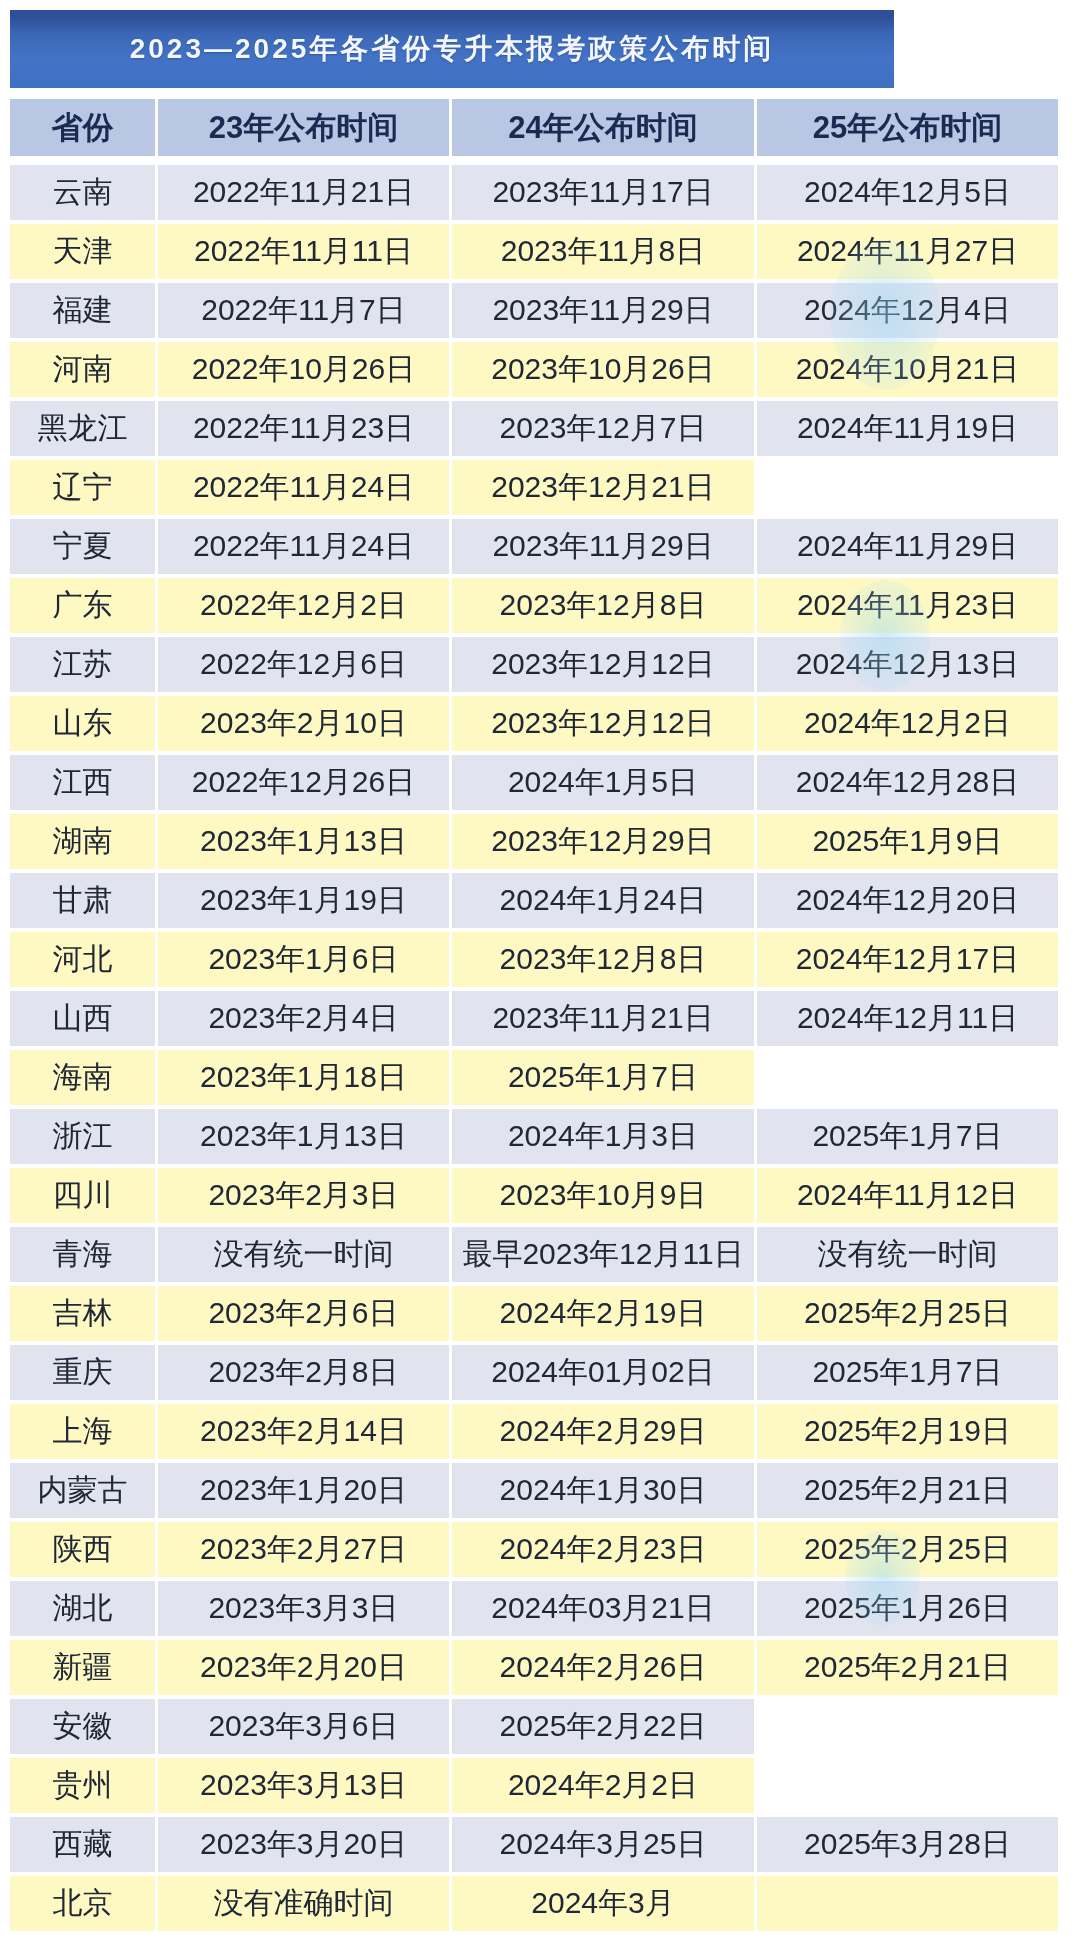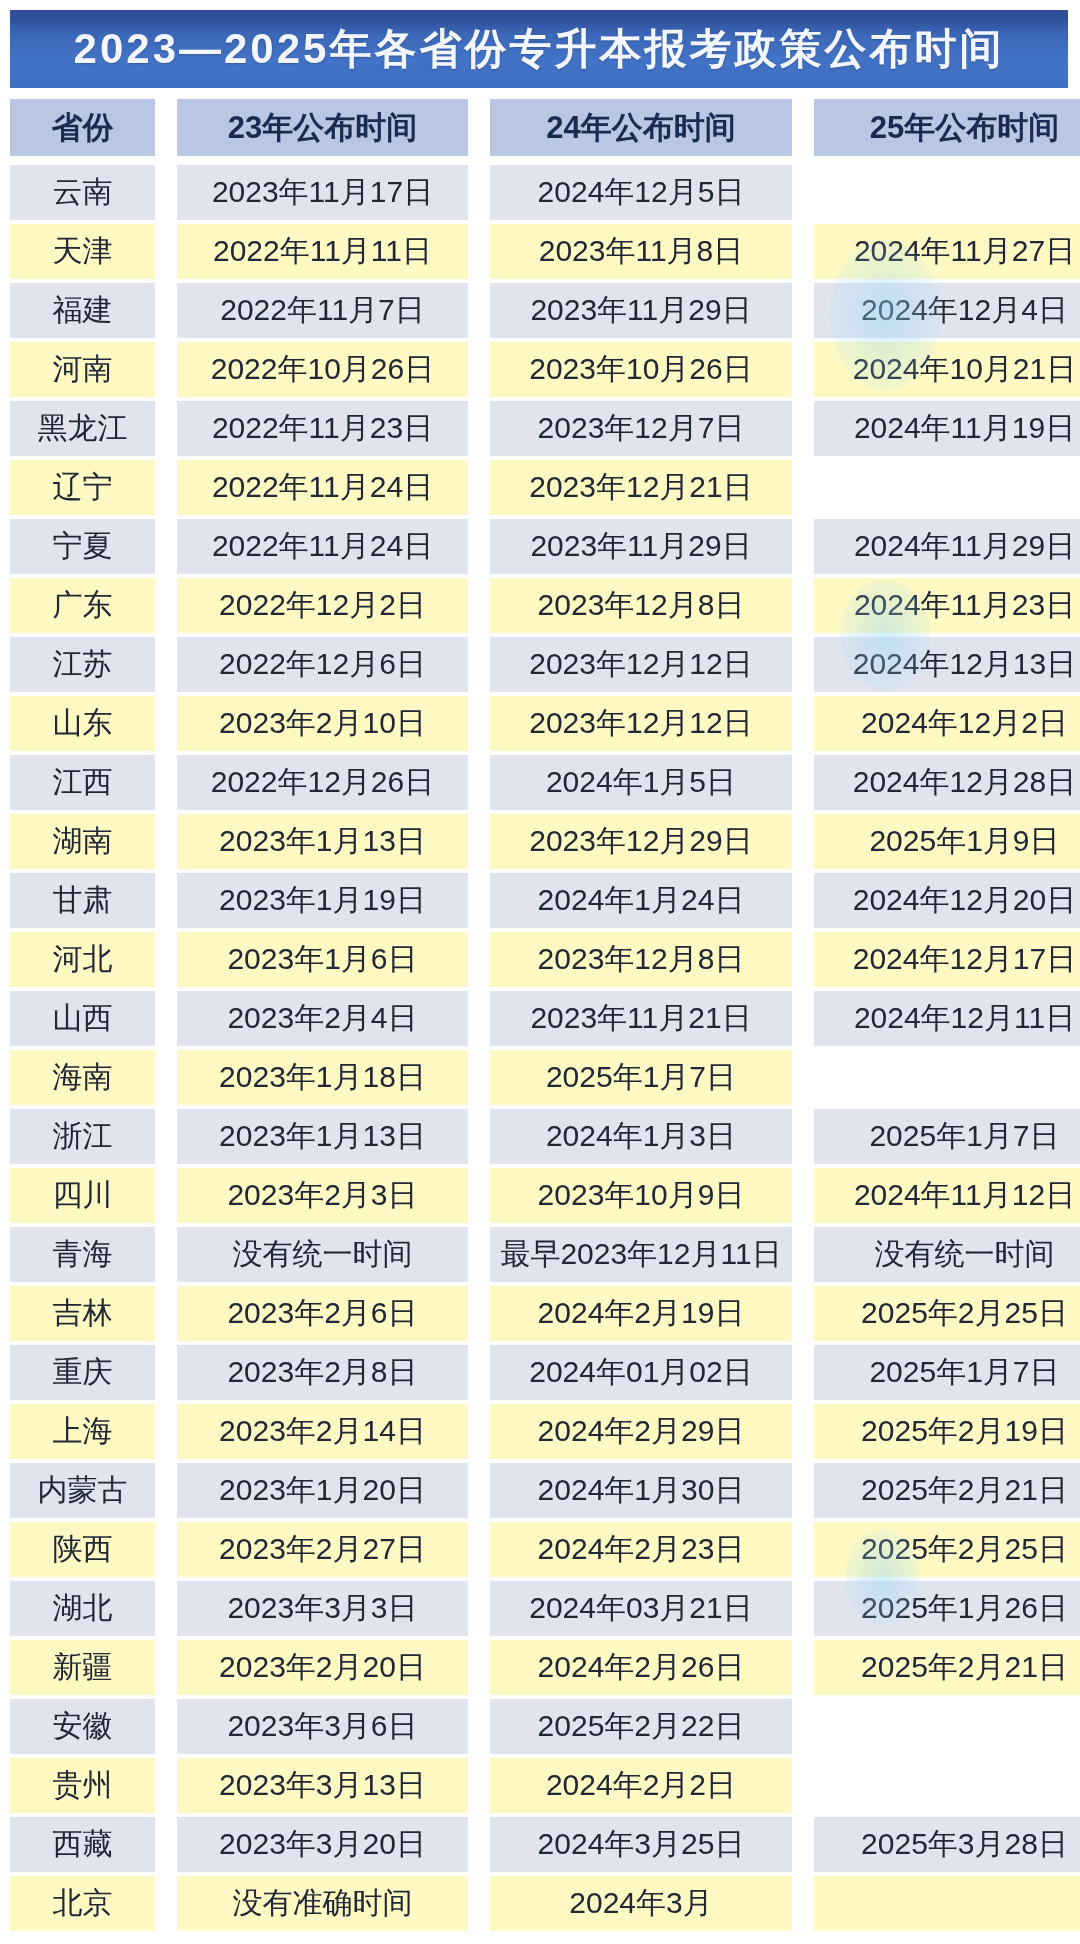--- a/index.html
+++ b/index.html
@@ -9,42 +9,42 @@
     height: 1944px;
     background: #ffffff;
     font-family: "Liberation Sans", sans-serif;
     position: relative;
     overflow: hidden;
   }
   .title-bar {
     position: absolute;
     left: 10px;
     top: 10px;
-    width: 1058px;
+    width: 884px;
     height: 78px;
     background: linear-gradient(180deg, #2f4f99 0%, #2f4f99 10%, #3c68b8 32%, #4373c6 62%, #4070c2 100%);
     color: #f3f7fd;
     display: flex;
     align-items: center;
     justify-content: center;
-    font-size: 42px;
+    font-size: 28px;
     font-weight: 700;
     letter-spacing: 3px;
     text-shadow: 0 1px 2px rgba(20,40,90,.35);
   }
   .table-wrap {
     position: absolute;
     left: 10px;
     top: 99px;
     width: 1054px;
   }
   .grid-row {
     display: grid;
     grid-template-columns: 145px 291px 302px 301px;
-    column-gap: 22px;
+    column-gap: 3px;
   }
   .header-row { margin-bottom: 9px; }
   .body-rows { display: flex; flex-direction: column; row-gap: 4px; }
   .cell {
     height: 55px;
     display: flex;
     align-items: center;
     justify-content: center;
     font-size: 30px;
     color: #202735;
@@ -80,20 +80,21 @@
 <div class="table-wrap">
   <div class="grid-row header-row" id="header-row">
       <div class="cell header-cell">省份</div>
       <div class="cell header-cell">23年公布时间</div>
       <div class="cell header-cell">24年公布时间</div>
       <div class="cell header-cell">25年公布时间</div>
     </div>
   <div class="body-rows" id="body-rows">
       <div class="grid-row row-light">
         <div class="cell">云南</div>
+        <div class="cell">2022年11月21日</div>
         <div class="cell">2023年11月17日</div>
         <div class="cell">2024年12月5日</div>
       </div>
       <div class="grid-row row-dark">
         <div class="cell">天津</div>
         <div class="cell">2022年11月11日</div>
         <div class="cell">2023年11月8日</div>
         <div class="cell">2024年11月27日</div>
       </div>
       <div class="grid-row row-light">

